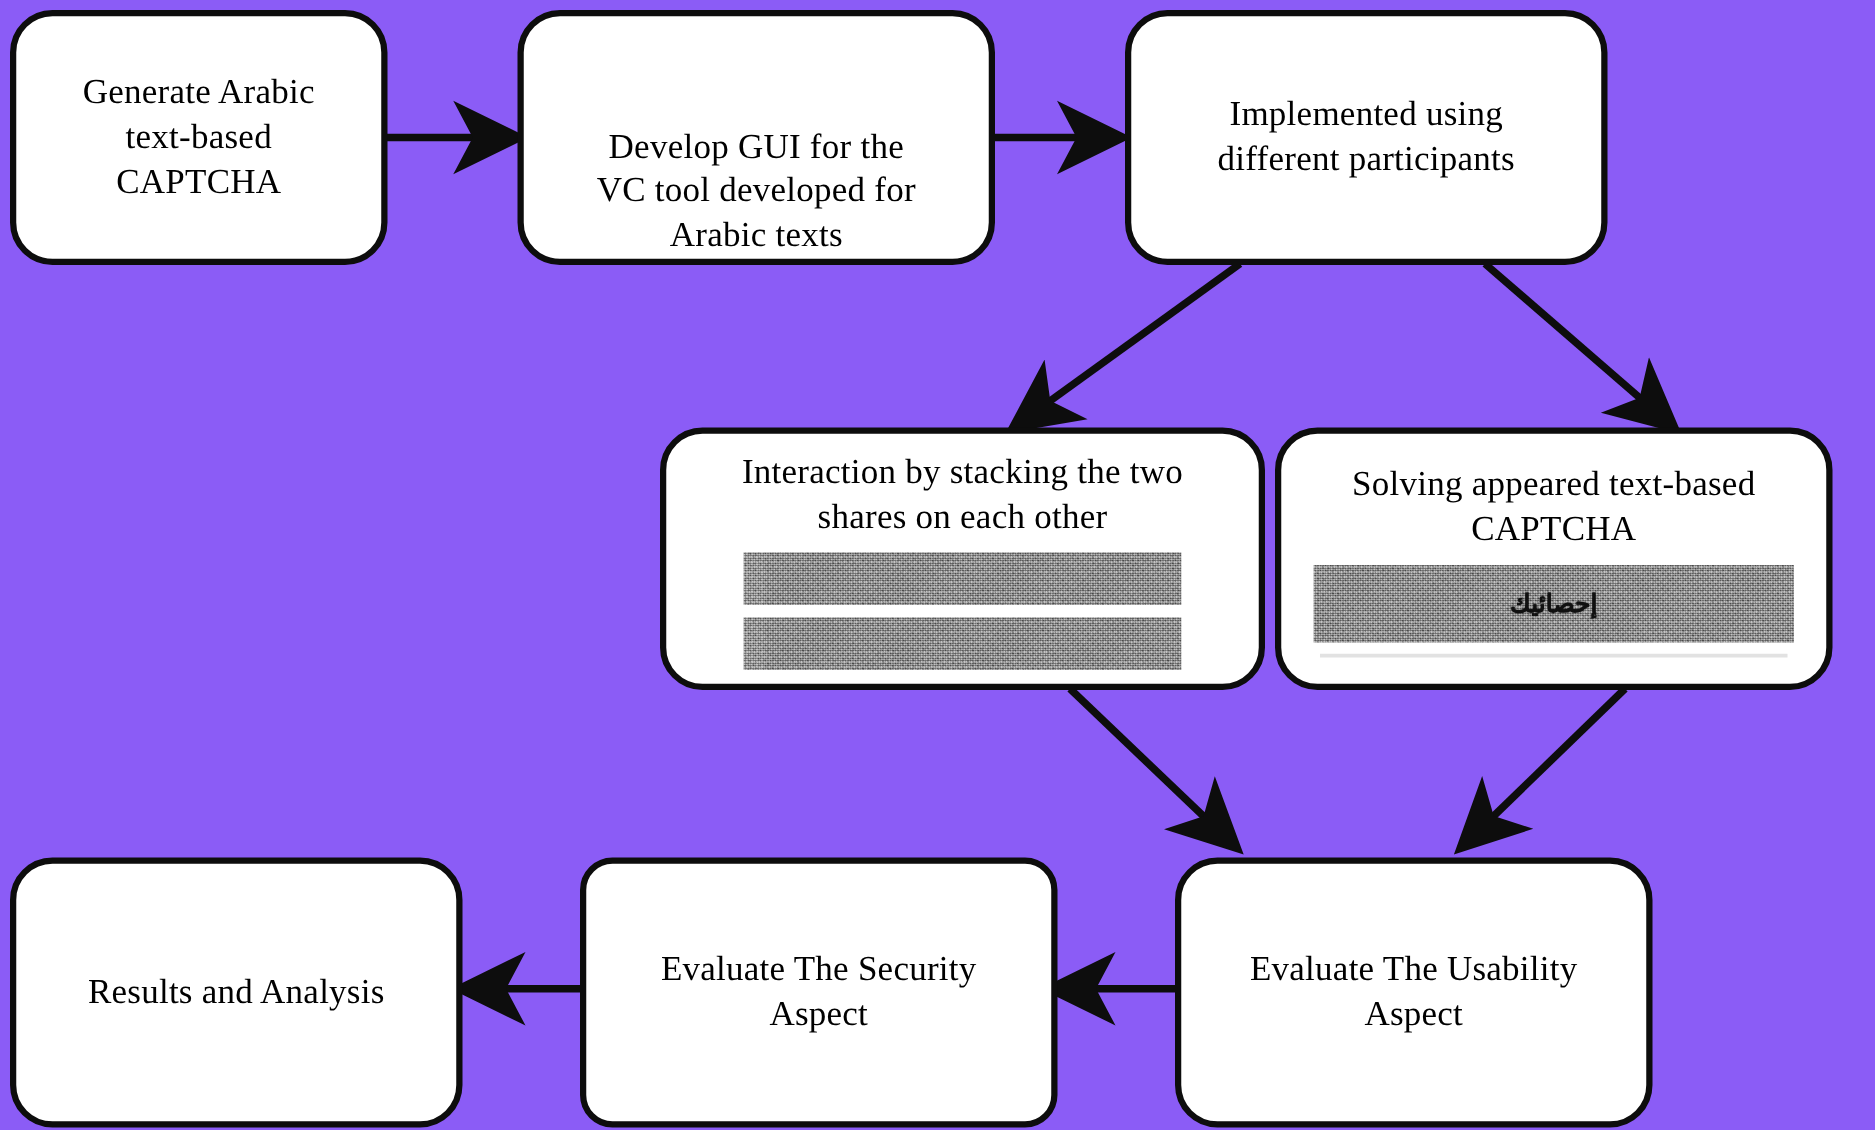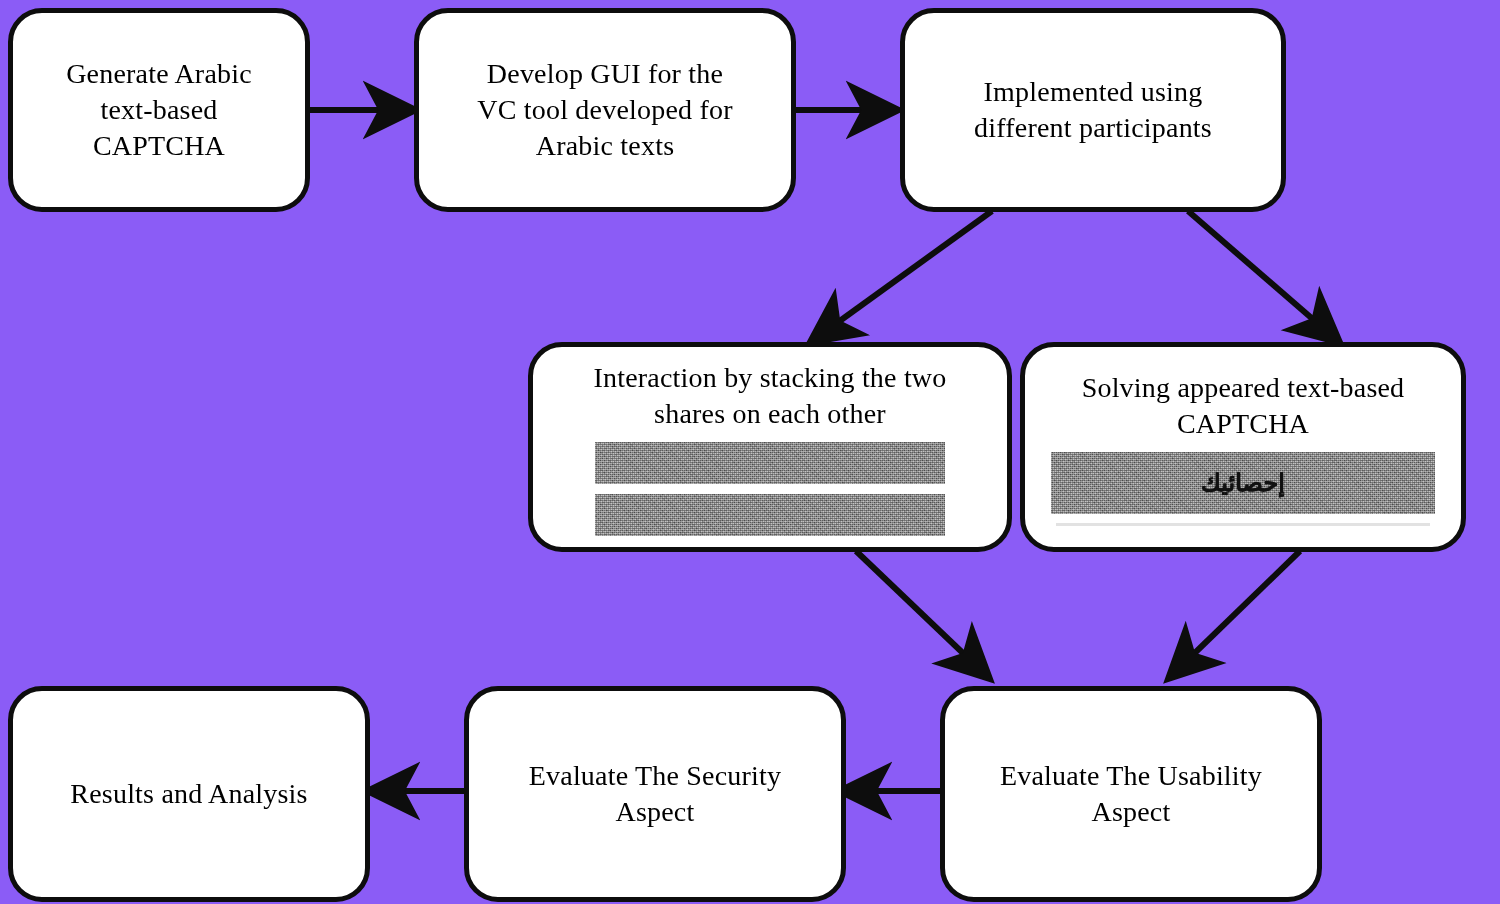--- a/index.html
+++ b/index.html
@@ -59,21 +59,21 @@
       repeating-linear-gradient(-45deg, rgba(0,0,0,0.10) 0 2px, rgba(255,255,255,0.10) 2px 4px);
   }
   .share-bar + .share-bar { margin-top: 10px; }
   .captcha-text {
     position: absolute;
     left: 0; right: 0;
     top: 50%;
     transform: translateY(-50%);
     text-align: center;
     color: #101010;
-    font-size: 24px;
+    font-size: 20px;
     font-weight: bold;
     letter-spacing: -1px;
     text-shadow: 0 0 1px rgba(0,0,0,0.9);
     filter: blur(0.4px);
     direction: rtl;
   }
   .faint-rule {
     width: 86%;
     height: 3px;
     background: #e2e2e2;
@@ -139,21 +139,21 @@
       <line x1="112" y1="18" x2="12" y2="18" stroke="#0d0d0d" stroke-width="6" marker-end="url(#ah)"></line>
     </svg>
   </div>
 
   <div class="node" style="left:8px; top:8px; width:302px; height:204px;">
     <div class="node-label">Generate Arabic
 text-based
 CAPTCHA</div>
   </div>
 
-  <div class="node" style="left:414px; top:8px; width:382px; height:204px;">
+  <div class="node" style="left:414px; top:8px; width:382px; height:204px;justify-content:flex-end;">
     <div class="node-label">Develop GUI for the
 VC tool developed for
 Arabic texts</div>
   </div>
 
   <div class="node" style="left:900px; top:8px; width:386px; height:204px;">
     <div class="node-label">Implemented using
 different participants</div>
   </div>
 
@@ -174,21 +174,21 @@
         <div class="captcha-text">إحصائيك</div>
       </div>
       <div class="faint-rule"></div>
     </div>
   </div>
 
   <div class="node" style="left:8px; top:686px; width:362px; height:216px;">
     <div class="node-label">Results and Analysis</div>
   </div>
 
-  <div class="node" style="left:464px; top:686px; width:382px; height:216px;">
+  <div class="node" style="left:464px; top:686px; width:382px; height:216px;border-radius:26px;">
     <div class="node-label">Evaluate The Security
 Aspect</div>
   </div>
 
   <div class="node" style="left:940px; top:686px; width:382px; height:216px;">
     <div class="node-label">Evaluate The Usability
 Aspect</div>
   </div>
 
 </div>

